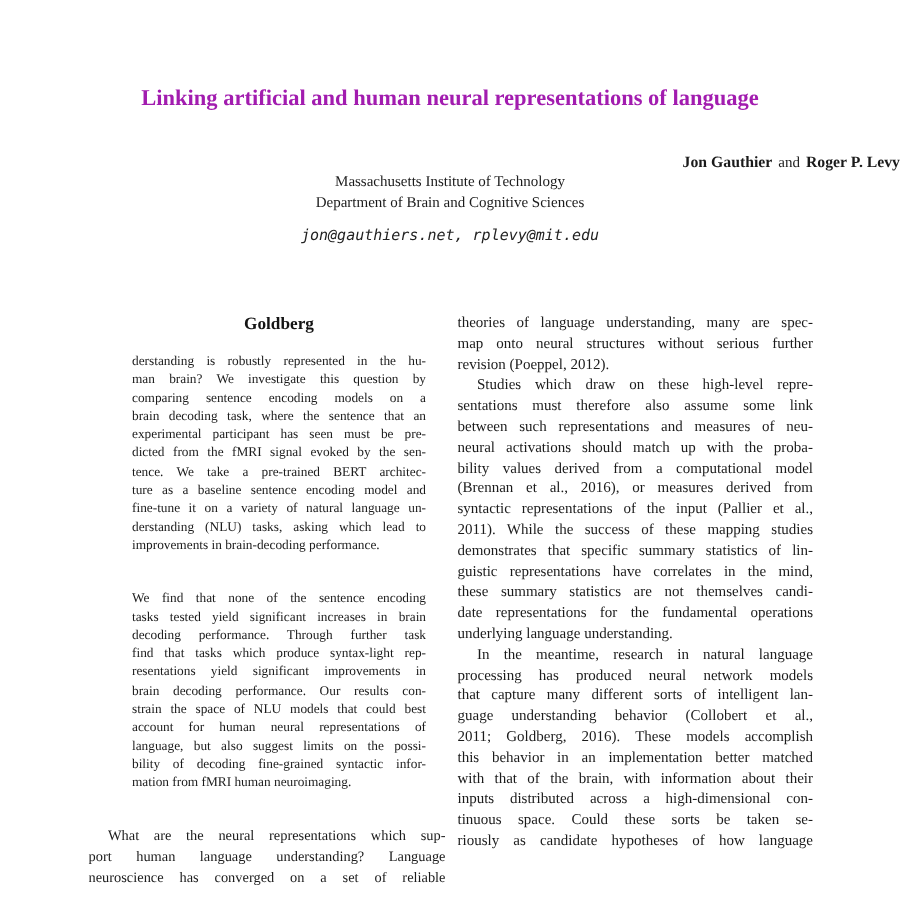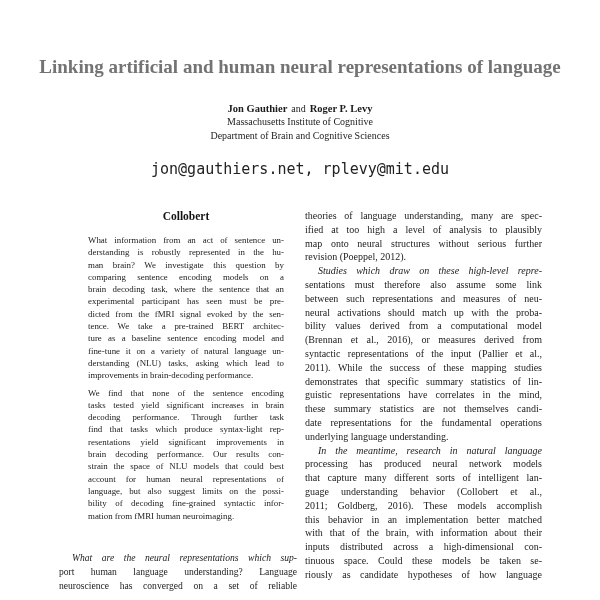--- a/index.html
+++ b/index.html
@@ -9,77 +9,76 @@
     font-family: "Liberation Serif", "DejaVu Serif", serif;
     color: #1b1b1b;
     position: relative;
     overflow: hidden;
   }
   .page { position: absolute; inset: 0; background: #ffffff; }
 
   
   .header { position: absolute; top: 58px; left: 0; width: 600px; text-align: center; }
   .title {
-    font-size: 19px; font-weight: bold; color: #737373;
+    font-size: 15px; font-weight: bold; color: #a21caf;
     margin: 0 0 27px 0; line-height: 17px;
   }
-  .authors { font-size: 10.5px; line-height: 13px; margin: 0; }
+  .authors { font-size: 10.5px; line-height: 13px; margin: 0; text-align: right; }
   .authors .name { font-weight: bold; }
   .authors .and { font-weight: normal; font-size: 10px; margin: 0 4px; }
   .affil { font-size: 10px; line-height: 14px; }
   .emails {
     font-family: "DejaVu Sans Mono", "Liberation Mono", monospace;
-    font-size: 15px; line-height: 14px; margin-top: 19px; color: #222;
+    font-size: 10px; line-height: 14px; margin-top: 8px; color: #222; font-style: italic;
   }
 
   
   .abstract-heading {
     position: absolute; left: 88px; top: 210px; width: 196px;
     text-align: center; font-weight: bold; font-size: 11.5px; color: #141414;
   }
   .abstract-text {
     position: absolute; left: 88px; top: 234px; width: 196px;
     font-size: 8.9px; --lh: 12.3px;
   }
-  .abstract-text .para + .para { margin-top: 5px; }
+  .abstract-text .para + .para { margin-top: 23px; }
 
   .left-body {
     position: absolute; left: 59px; top: 551px; width: 238px;
     font-size: 9.6px; --lh: 13.8px;
   }
   .right-col {
     position: absolute; left: 305px; top: 209px; width: 237px;
     font-size: 10px; --lh: 13.8px;
   }
 
   .tline {
     height: var(--lh); line-height: var(--lh);
     text-align: justify; text-align-last: justify;
     overflow: hidden; white-space: normal;
   }
   .tline.pl { text-align-last: left; }   
-  .tline.ind { text-indent: 13px; font-style: italic; }      
+  .tline.ind { text-indent: 13px; }      
 </style>
 </head>
 <body>
 
 <div class="page">
 
   <div class="header">
     <h1 class="title">Linking artificial and human neural representations of language</h1>
     <div class="authors"><span class="name">Jon Gauthier</span><span class="and">and</span><span class="name">Roger P. Levy</span></div>
-    <div class="affil">Massachusetts Institute of Cognitive</div>
+    <div class="affil">Massachusetts Institute of Technology</div>
     <div class="affil">Department of Brain and Cognitive Sciences</div>
     <div class="emails">jon@gauthiers.net, rplevy@mit.edu</div>
   </div>
 
-  <div class="abstract-heading">Collobert</div>
+  <div class="abstract-heading">Goldberg</div>
   <div class="abstract-text">
       <div class="para">
-        <div class="tline">What information from an act of sentence un-</div>
         <div class="tline">derstanding is robustly represented in the hu-</div>
         <div class="tline">man brain?  We investigate this question by</div>
         <div class="tline">comparing sentence encoding models on a</div>
         <div class="tline">brain decoding task, where the sentence that an</div>
         <div class="tline">experimental participant has seen must be pre-</div>
         <div class="tline">dicted from the fMRI signal evoked by the sen-</div>
         <div class="tline">tence.  We take a pre-trained BERT architec-</div>
         <div class="tline">ture as a baseline sentence encoding model and</div>
         <div class="tline">fine-tune it on a variety of natural language un-</div>
         <div class="tline">derstanding (NLU) tasks, asking which lead to</div>
@@ -104,21 +103,20 @@
       <div class="para">
         <div class="tline ind">What are the neural representations which sup-</div>
         <div class="tline">port human language understanding?  Language</div>
         <div class="tline">neuroscience has converged on a set of reliable</div>
       </div>
     </div>
 
   <div class="right-col">
       <div class="para">
         <div class="tline">theories of language understanding, many are spec-</div>
-        <div class="tline">ified at too high a level of analysis to plausibly</div>
         <div class="tline">map onto neural structures without serious further</div>
         <div class="tline pl">revision (Poeppel, 2012).</div>
       </div>
       <div class="para">
         <div class="tline ind">Studies which draw on these high-level repre-</div>
         <div class="tline">sentations must therefore also assume some link</div>
         <div class="tline">between such representations and measures of neu-</div>
         <div class="tline">neural activations should match up with the proba-</div>
         <div class="tline">bility values derived from a computational model</div>
         <div class="tline">(Brennan et al., 2016), or measures derived from</div>
@@ -132,18 +130,18 @@
       </div>
       <div class="para">
         <div class="tline ind">In the meantime, research in natural language</div>
         <div class="tline">processing has produced neural network models</div>
         <div class="tline">that capture many different sorts of intelligent lan-</div>
         <div class="tline">guage understanding behavior (Collobert et al.,</div>
         <div class="tline">2011; Goldberg, 2016). These models accomplish</div>
         <div class="tline">this behavior in an implementation better matched</div>
         <div class="tline">with that of the brain, with information about their</div>
         <div class="tline">inputs distributed across a high-dimensional con-</div>
-        <div class="tline">tinuous space.  Could these models be taken se-</div>
+        <div class="tline">tinuous space.  Could these sorts be taken se-</div>
         <div class="tline">riously as candidate hypotheses of how language</div>
       </div>
     </div>
 
 </div>
 
 </body></html>

